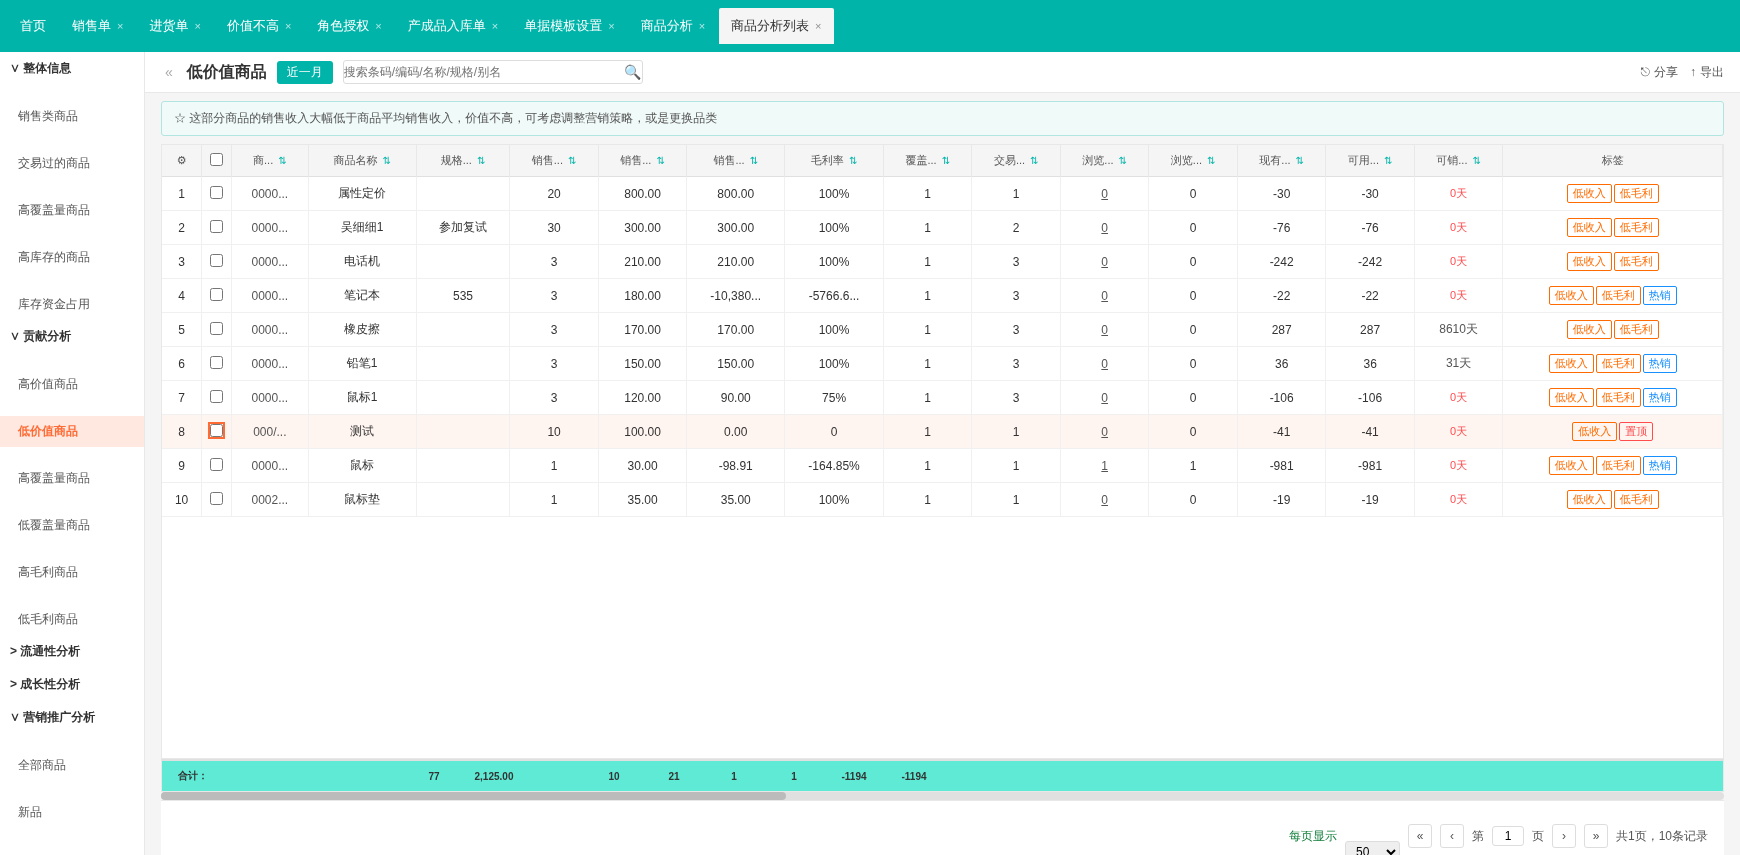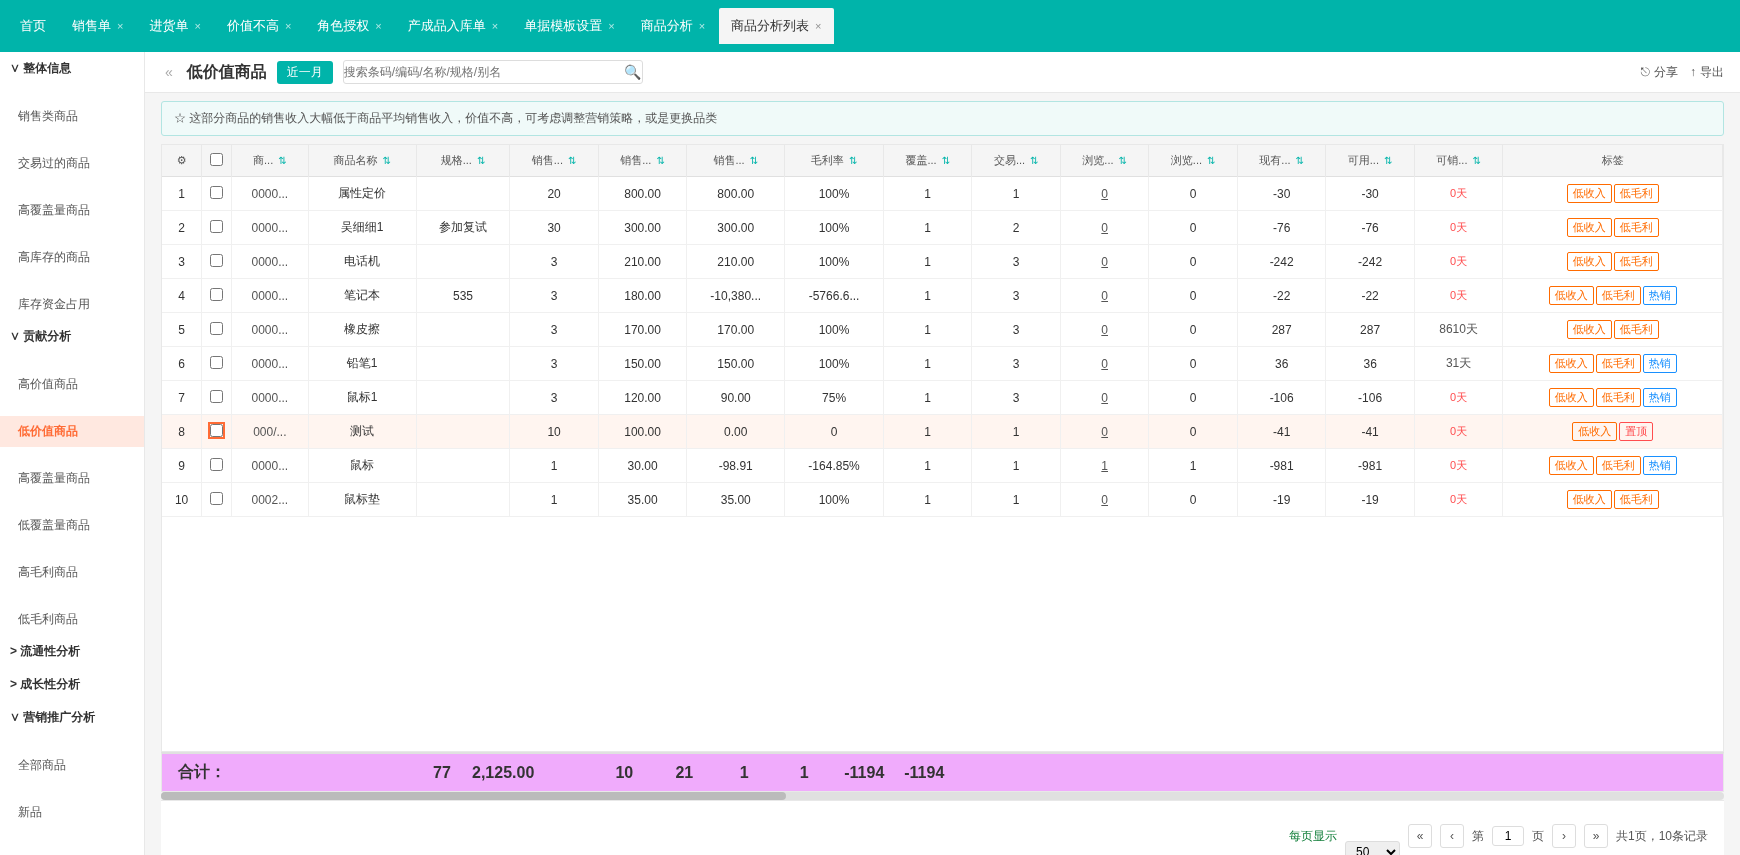--- a/index.html
+++ b/index.html
@@ -196,29 +196,29 @@
     .tag-blue { color: #1890ff; border: 1px solid #1890ff; }
     .zero-days { color: #ff4d4f; font-size: 11px; }
     .days-val { color: #555; }
     .underline-0 { text-decoration: underline; color: #555; cursor: pointer; }
     .underline-1 { text-decoration: underline; color: #555; cursor: pointer; }
     .checkbox-cell { width: 30px; }
     .num-cell { color: #555; }
 
     
     .table-footer {
-      background: #f0abfc;
+      background: #5eead4;
       border: 1px solid #e8e8e8;
       border-top: 2px solid #e0e0e0;
       margin: 0 16px;
       padding: 8px 16px;
       display: flex;
       align-items: center;
       gap: 6px;
-      font-size: 16px;
+      font-size: 10px;
       font-weight: bold;
     }
     .footer-label { color: #333; min-width: 40px; }
     .footer-values {
       display: flex;
       flex: 1;
       justify-content: flex-start;
     }
     .footer-val { color: #333; min-width: 60px; text-align: center; }
 

